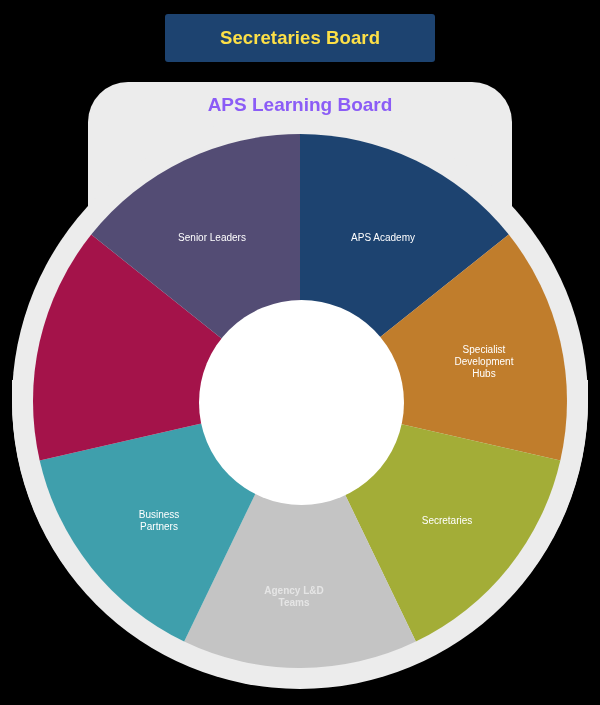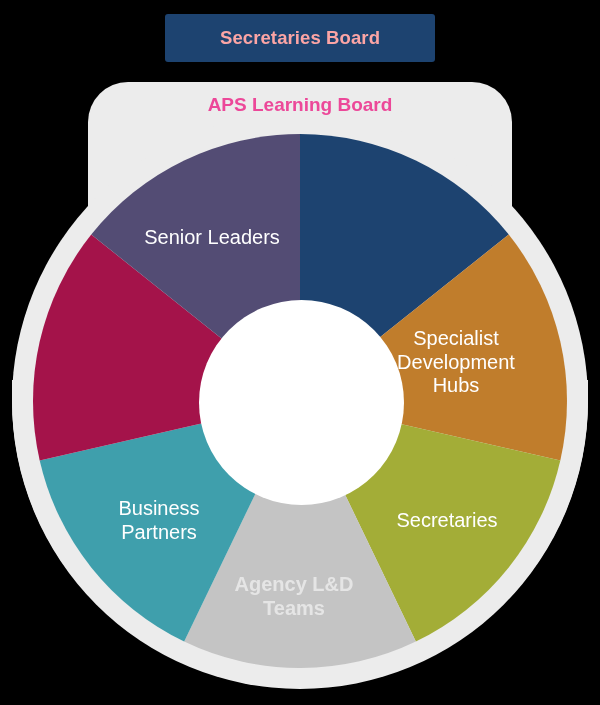--- a/index.html
+++ b/index.html
@@ -38,21 +38,21 @@
     width: 270px;
     height: 48px;
     background: #1d4370;
     border-radius: 3px;
     display: flex;
     align-items: center;
     justify-content: center;
     box-sizing: border-box;
   }
   .gov-box span {
-    color: #fca5a5;
+    color: #fde047;
     font-size: 18.5px;
     font-weight: bold;
     letter-spacing: 0.1px;
     white-space: nowrap;
   }
 
   
   .panel {
     position: absolute;
     left: 88px;
@@ -91,40 +91,40 @@
   }
 
   .board-title {
     position: absolute;
     left: 0;
     top: 94px;
     width: 600px;
     text-align: center;
     font-size: 19px;
     font-weight: bold;
-    color: #ec4899;
+    color: #8b5cf6;
     z-index: 8;
   }
 
   
   #wheel {
     position: absolute;
     left: 33px;
     top: 134px;
     width: 534px;
     height: 534px;
     z-index: 5;
   }
   #wheel svg { display: block; }
 
   .seg-label {
     position: absolute;
     z-index: 6;
     text-align: center;
-    font-size: 20px;
+    font-size: 10px;
     line-height: 1.18;
     color: #ffffff;
     white-space: pre-line;
     transform: translate(-50%, -50%);
     pointer-events: none;
   }
   .seg-label.dark { color: #e5e5e5; font-weight: bold; }
 
   
   .hub {
@@ -193,21 +193,22 @@
           <path d="M 267 267 L 475.75 100.53 A 267 267 0 0 1 527.30 326.43 Z" fill="#c07d2c"></path>
           <path d="M 267 267 L 527.30 326.43 A 267 267 0 0 1 382.83 507.57 Z" fill="#a3ad37"></path>
           <path d="M 267 267 L 382.83 507.57 A 267 267 0 0 1 151.17 507.57 Z" fill="#c4c4c4"></path>
           <path d="M 267 267 L 151.17 507.57 A 267 267 0 0 1 6.70 326.43 Z" fill="#3f9fac"></path>
           <path d="M 267 267 L 6.70 326.43 A 267 267 0 0 1 58.25 100.53 Z" fill="#a4134a"></path>
           <path d="M 267 267 L 58.25 100.53 A 267 267 0 0 1 267.00 0.00 Z" fill="#534c74"></path>
         </g>
     </svg>
   </div>
 
-  <div class="seg-label" style="left:456px; top:362px;">Specialist
+  <div class="seg-label" style="left:383px; top:238px;">APS Academy</div>
+  <div class="seg-label" style="left:484px; top:362px;">Specialist
 Development
 Hubs</div>
   <div class="seg-label" style="left:447px; top:521px;">Secretaries</div>
   <div class="seg-label dark" style="left:294px; top:597px;">Agency L&amp;D
 Teams</div>
   <div class="seg-label" style="left:159px; top:521px;">Business
 Partners</div>
   <div class="seg-label" style="left:212px; top:238px;">Senior Leaders</div>
 
   <div class="hub"></div>

